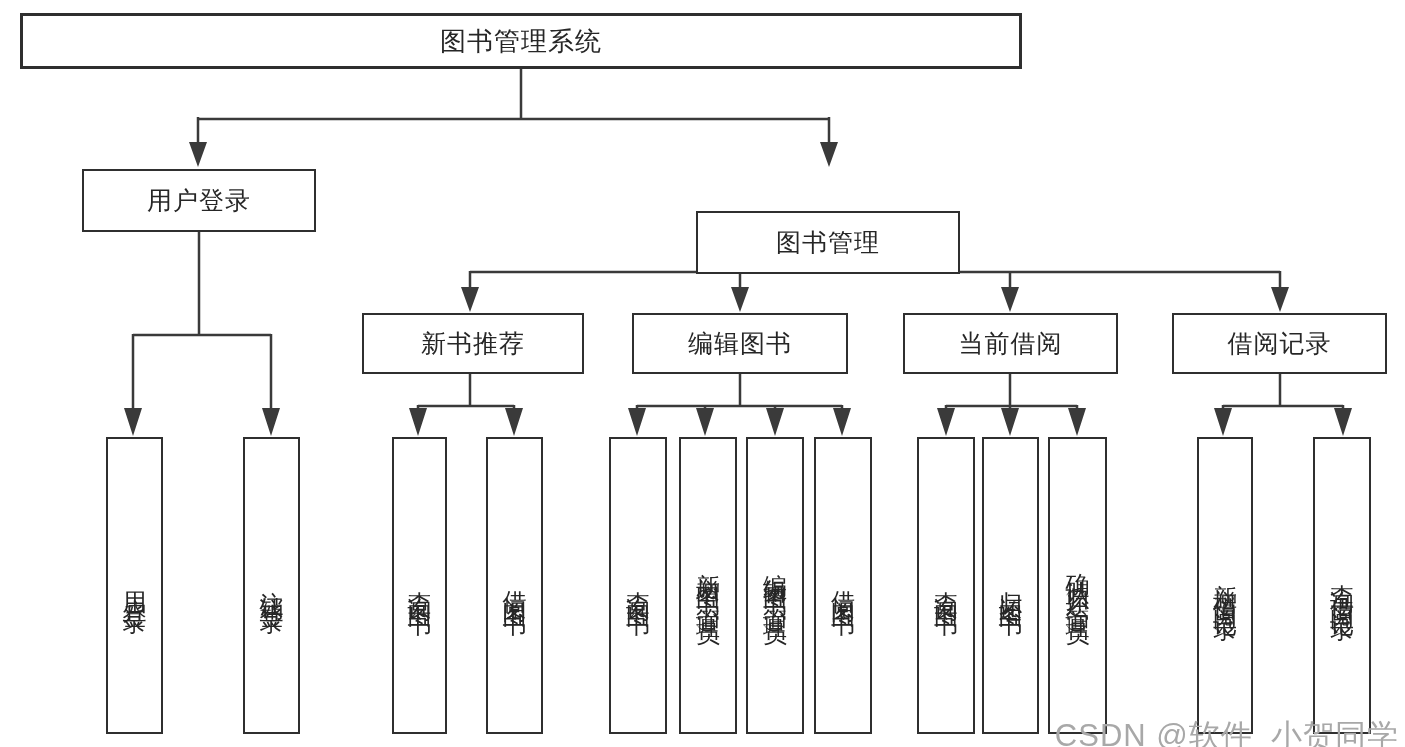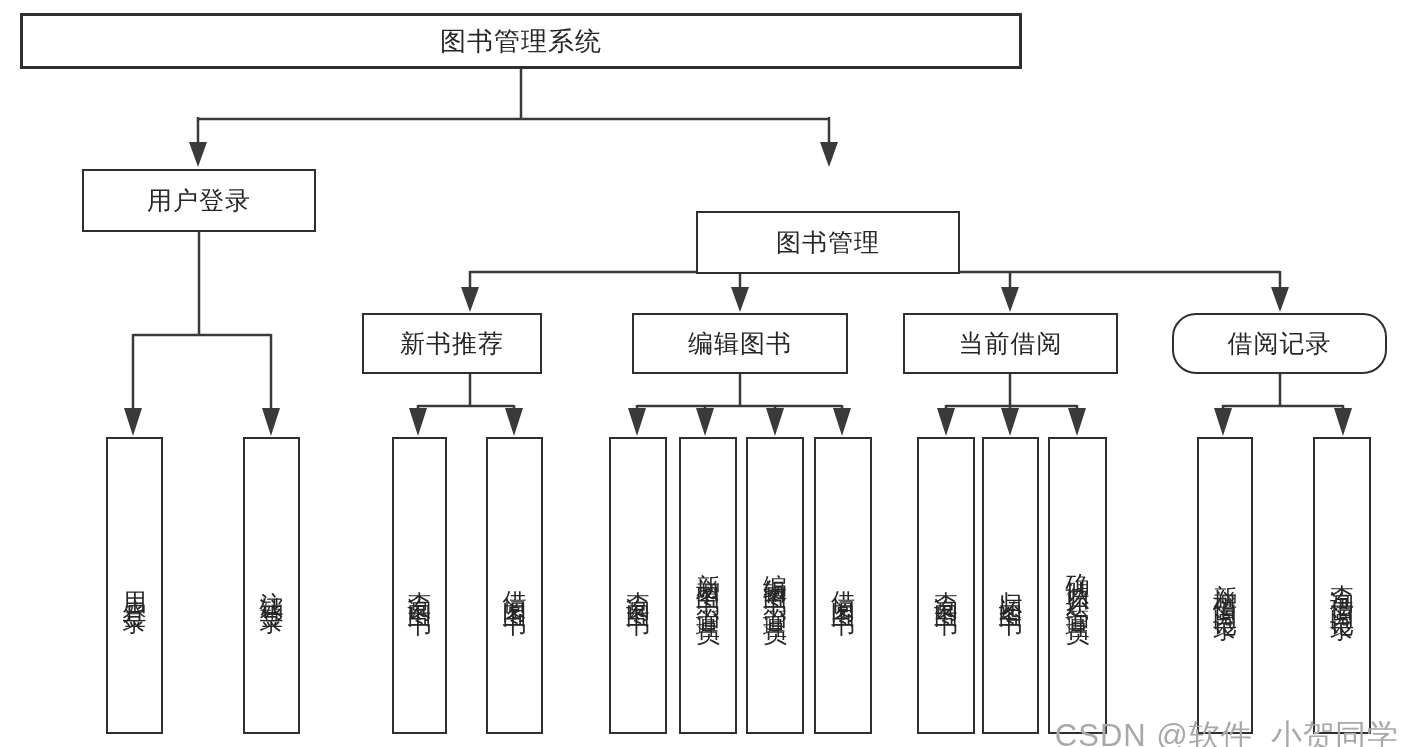--- a/index.html
+++ b/index.html
@@ -82,24 +82,24 @@
       M937,408 L955,408 L946,436 Z  M1001,408 L1019,408 L1010,436 Z
       M1068,408 L1086,408 L1077,436 Z
       M1214,408 L1232,408 L1223,436 Z  M1334,408 L1352,408 L1343,436 Z"></path>
   </svg>
 
   <div class="hbox root" style="left:20px;top:13px;width:1002px;height:56px;">图书管理系统</div>
 
   <div class="hbox" style="left:82px;top:169px;width:234px;height:63px;">用户登录</div>
   <div class="hbox" style="left:696px;top:169px;width:264px;height:63px;margin-top:42px;">图书管理</div>
 
-  <div class="hbox" style="left:362px;top:313px;width:180px;height:61px;">新书推荐</div>
+  <div class="hbox" style="left:362px;top:313px;width:222px;height:61px;">新书推荐</div>
   <div class="hbox" style="left:632px;top:313px;width:216px;height:61px;">编辑图书</div>
   <div class="hbox" style="left:903px;top:313px;width:215px;height:61px;">当前借阅</div>
-  <div class="hbox" style="left:1172px;top:313px;width:215px;height:61px;border-radius:24px;">借阅记录</div>
+  <div class="hbox" style="left:1172px;top:313px;width:215px;height:61px;">借阅记录</div>
 
   <div class="vbox" style="left:106px;top:437px;width:57px;height:297px;">用户登录</div>
   <div class="vbox" style="left:243px;top:437px;width:57px;height:297px;">注销登录</div>
 
   <div class="vbox" style="left:392px;top:437px;width:55px;height:297px;">查询图书</div>
   <div class="vbox" style="left:486px;top:437px;width:57px;height:297px;">借阅图书</div>
 
   <div class="vbox" style="left:609px;top:437px;width:58px;height:297px;">查询图书</div>
   <div class="vbox" style="left:679px;top:437px;width:58px;height:297px;">新增图书（管理员）</div>
   <div class="vbox" style="left:746px;top:437px;width:58px;height:297px;">编辑图书（管理员）</div>

